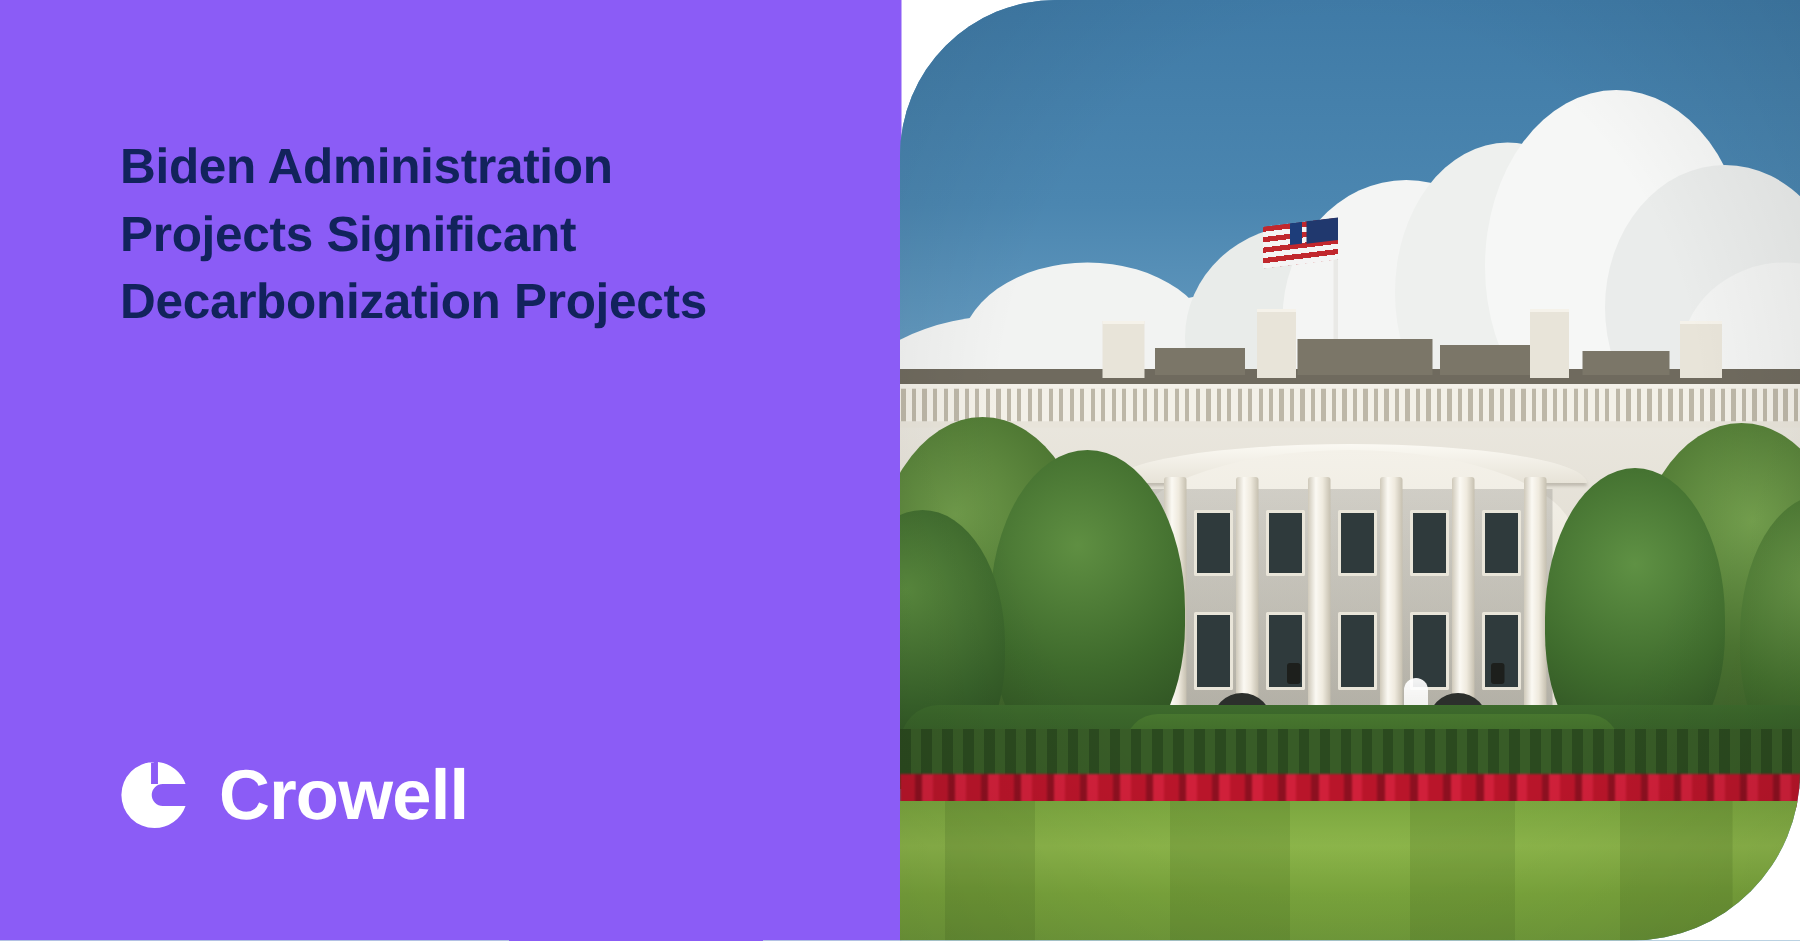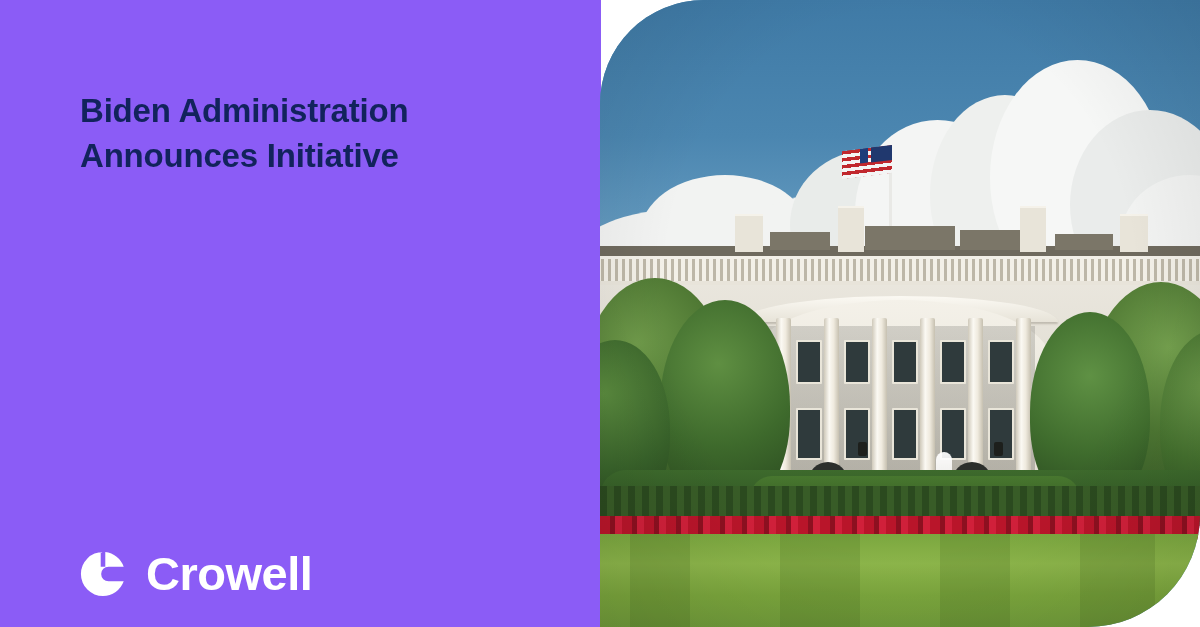--- a/index.html
+++ b/index.html
@@ -17,21 +17,21 @@
   .headline{
     position:absolute;left:80px;top:88px;width:460px;
     color:#12235c;
     font-family:"Liberation Sans",sans-serif;
     font-size:33px;font-weight:700;line-height:45px;
     letter-spacing:-0.2px;
   }
   .headline .hl{display:block;white-space:nowrap;}
 
   
-  .logo{position:absolute;left:80px;top:506px;display:flex;align-items:center;margin-top:44px;}
+  .logo{position:absolute;left:80px;top:506px;display:flex;align-items:center;}
   .logo-mark{width:46px;height:46px;display:block;flex:0 0 auto;}
   .logo-word{
     margin-left:20px;color:#ffffff;
     font-family:"Liberation Sans",sans-serif;
     font-size:47px;font-weight:700;line-height:47px;
     letter-spacing:-0.5px;
   }
 
   
   .photo-panel{
@@ -210,21 +210,22 @@
 </style>
 </head>
 <body>
 
 <div class="canvas">
 
   <div class="left-panel">
 
     <div class="headline">
       <span class="hl">Biden Administration</span>
-      <span class="hl">Announces Initiative</span>
+      <span class="hl">Projects Significant</span>
+      <span class="hl">Decarbonization Projects</span>
     </div>
 
     <div class="logo">
       <svg class="logo-mark" viewBox="0 0 100 100">
         <path fill="#ffffff" d="M50 2 A48 48 0 1 0 50 98 A48 48 0 0 0 95 66 L62 66 A16 16 0 1 1 62 34 L95 34 A48 48 0 0 0 55 2.2 L55 34 L45 34 L45 2.2 Z"></path>
       </svg>
       <span class="logo-word">Crowell</span>
     </div>
 
   </div>

